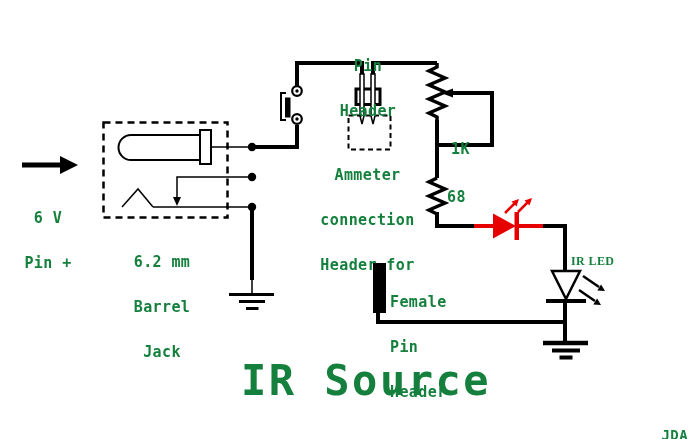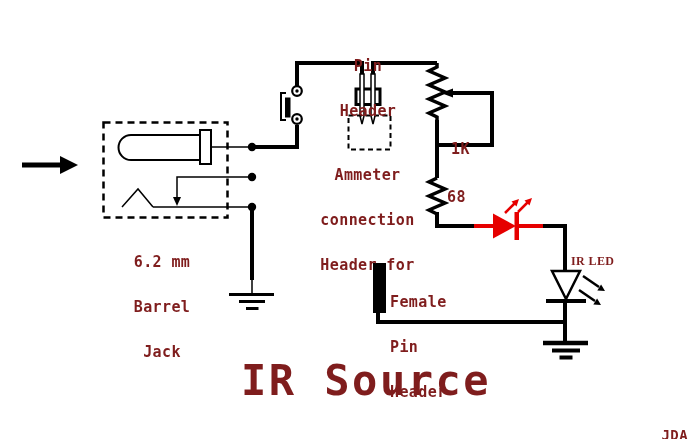--- a/index.html
+++ b/index.html
@@ -11,21 +11,21 @@
     font-family:"DejaVu Sans Mono",monospace;
   }
   #schematic{position:absolute;left:0;top:0;}
   .lbl{
     position:absolute;
     font-family:"DejaVu Sans Mono",monospace;
     font-weight:bold;
     font-size:15px;
     line-height:15px;
     letter-spacing:0.4px;
-    color:#7f1d1d;
+    color:#15803d;
     white-space:pre;
   }
   .lbl span{display:block;}
   .center{text-align:center;}
   .right{text-align:right;}
   .sans{
     font-family:Liberation Serif, serif;
     font-size:12px;
     letter-spacing:0.4px;
     line-height:12px;
@@ -135,20 +135,24 @@
       <line x1="239" y1="301.5" x2="265" y2="301.5" stroke-width="3"></line>
       <line x1="246" y1="308.5" x2="258.5" y2="308.5" stroke-width="3"></line>
     </g>
     <g stroke="#000">
       <line x1="543" y1="343" x2="588" y2="343" stroke-width="4.5"></line>
       <line x1="552" y1="350.5" x2="580" y2="350.5" stroke-width="4"></line>
       <line x1="559.5" y1="357.5" x2="572.5" y2="357.5" stroke-width="4"></line>
     </g>
   </svg>
 
+  <div class="lbl center" style="left:0px;top:180.5px;width:96px;">
+    <span>6 V</span>
+    <span>Pin +</span>
+  </div>
 
   <div class="lbl center" style="left:112px;top:224.5px;width:100px;">
     <span>6.2 mm</span>
     <span>Barrel</span>
     <span>Jack</span>
   </div>
 
   <div class="lbl center" style="left:318px;top:28.5px;width:100px;">
     <span>Pin</span>
     <span>Header</span>

